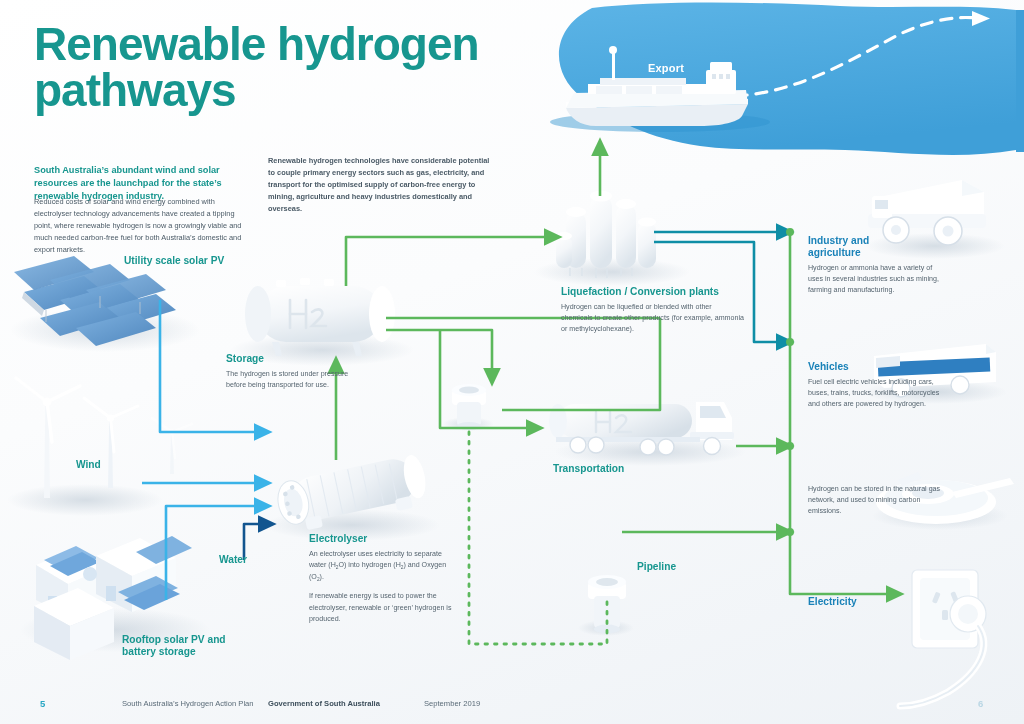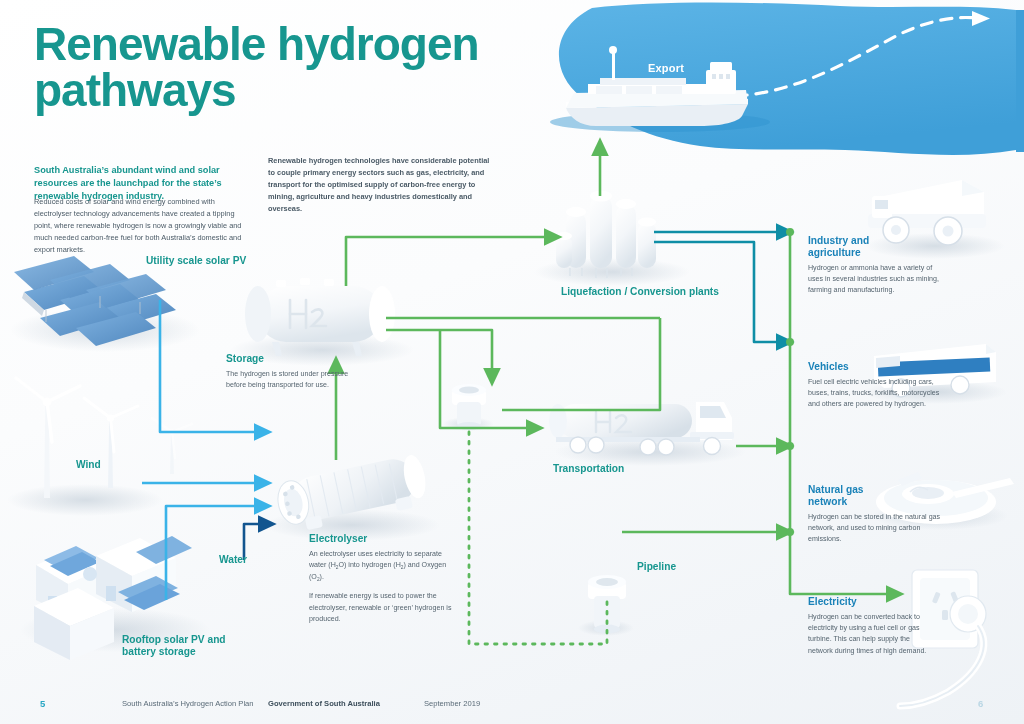--- a/index.html
+++ b/index.html
@@ -498,21 +498,21 @@
       <span>Renewable hydrogen</span><br>
       <span>pathways</span>
     </div>
 
     <div class="lead">South Australia’s abundant wind and solar resources are the launchpad for the state’s renewable hydrogen industry.</div>
     <div class="lead-body">Reduced costs of solar and wind energy combined with electrolyser technology advancements have created a tipping point, where renewable hydrogen is now a growingly viable and much needed carbon-free fuel for both Australia’s domestic and export markets.</div>
     <div class="intro-right">Renewable hydrogen technologies have considerable potential to couple primary energy sectors such as gas, electricity, and transport for the optimised supply of carbon-free energy to mining, agriculture and heavy industries domestically and overseas.</div>
 
     <div class="export-tag">Export</div>
 
-    <div class="node tag-only" style="left:146px; top:255px; width:180px;">
+    <div class="node tag-only" style="left:124px; top:255px; width:180px;">
       <div class="n-title">Utility scale solar PV</div>
     </div>
 
     <div class="node tag-only" style="left:76px; top:459px; width:90px;">
       <div class="n-title">Wind</div>
     </div>
 
     <div class="node tag-only" style="left:219px; top:554px; width:90px;">
       <div class="n-title">Water</div>
     </div>
@@ -529,20 +529,21 @@
       </div>
     </div>
 
     <div class="node" style="left:226px; top:353px; width:124px;">
       <div class="n-title">Storage</div>
       <div class="n-body">The hydrogen is stored under pressure before being transported for use.</div>
     </div>
 
     <div class="node" style="left:561px; top:286px; width:184px;">
       <div class="n-title">Liquefaction / Conversion plants</div>
+      <div class="n-body">Hydrogen can be liquefied or blended with other chemicals to create other products (for example, ammonia or methylcyclohexane).</div>
     </div>
 
     <div class="node tag-only" style="left:553px; top:463px; width:140px;">
       <div class="n-title">Transportation</div>
     </div>
 
     <div class="node tag-only" style="left:637px; top:561px; width:100px;">
       <div class="n-title">Pipeline</div>
     </div>
 
@@ -553,30 +554,25 @@
       </div>
       <div class="n-body">Hydrogen or ammonia have a variety of uses in several industries such as mining, farming and manufacturing.</div>
     </div>
 
     <div class="node" style="left:808px; top:361px; width:140px;">
       <div class="n-title blue">Vehicles</div>
       <div class="n-body">Fuel cell electric vehicles including cars, buses, trains, trucks, forklifts, motorcycles and others are powered by hydrogen.</div>
     </div>
 
     <div class="node" style="left:808px; top:484px; width:142px;">
-      <div class="n-title blue">
-        <span>Natural gas</span><br>
-        <span>network</span>
-      </div>
       <div class="n-body">Hydrogen can be stored in the natural gas network, and used to mining carbon emissions.</div>
     </div>
 
     <div class="node" style="left:808px; top:596px; width:128px;">
       <div class="n-title blue">Electricity</div>
-      <div class="n-body">Hydrogen can be converted back to electricity by using a fuel cell or gas turbine. This can help supply the network during times of high demand.</div>
     </div>
 
     <div class="footer">
       <div class="pg left">5</div>
       <div class="f-item f1">South Australia’s Hydrogen Action Plan</div>
       <div class="f-item f2 b">Government of South Australia</div>
       <div class="f-item f3">September 2019</div>
       <div class="pg right">6</div>
     </div>
 

